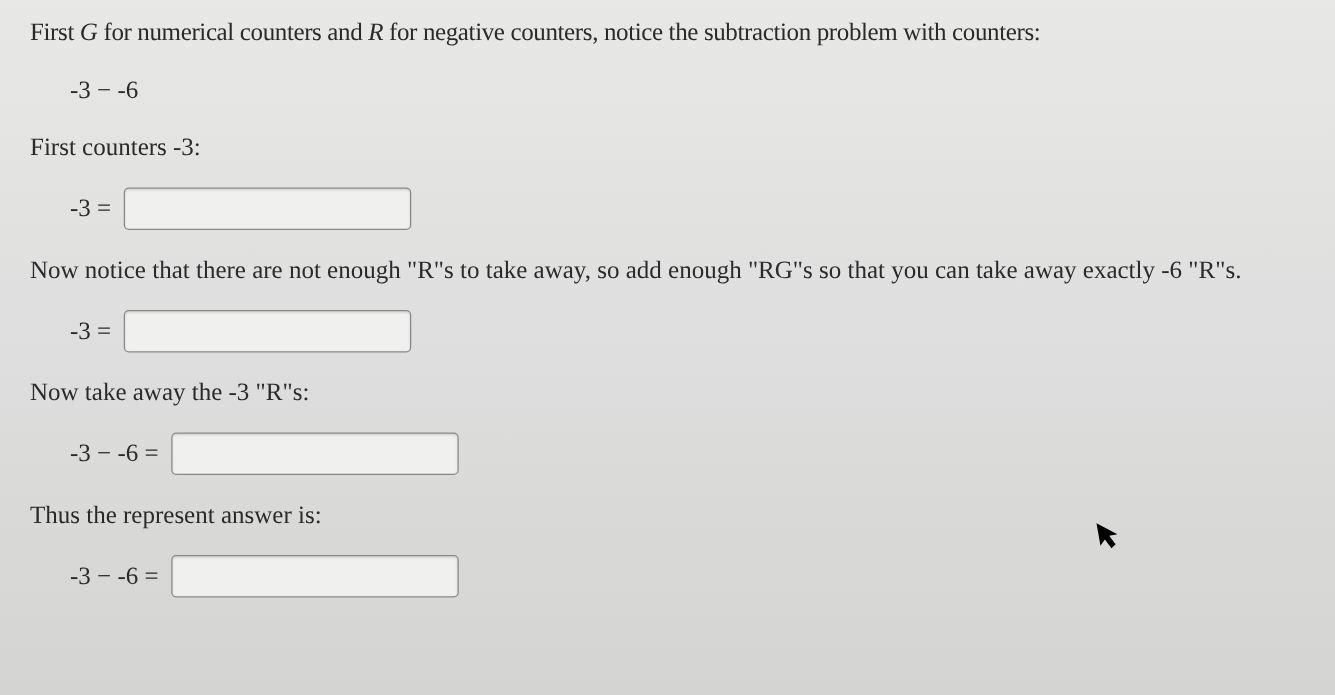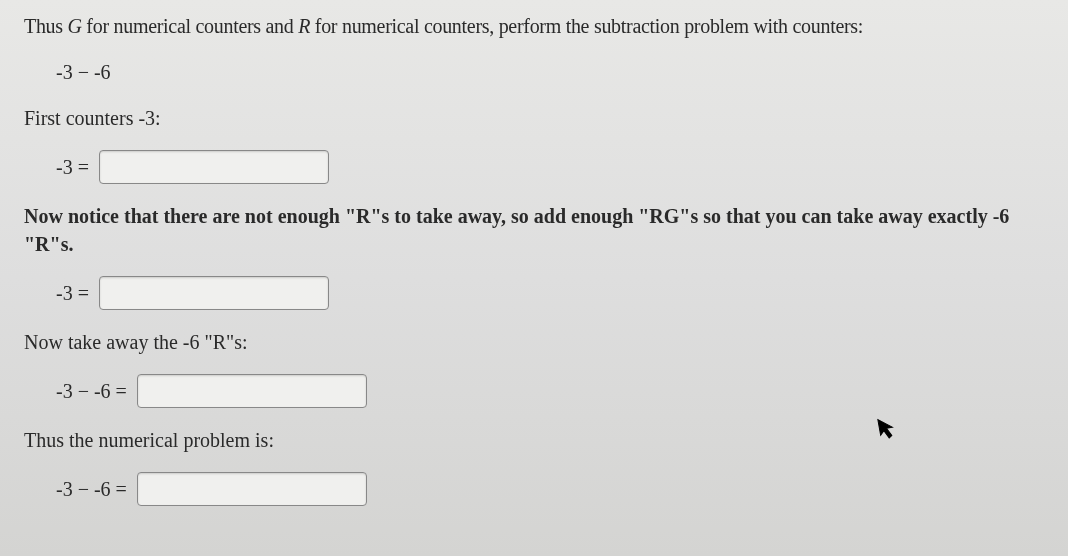--- a/index.html
+++ b/index.html
@@ -55,47 +55,47 @@
       transform: rotate(-10deg);
     }
     .narrow {
       letter-spacing: -0.3px;
     }
   </style>
 </head>
 <body>
 
 <div class="line narrow">
-  <span>Thus </span><span class="math-var">G</span><span> for numerical counters and </span><span class="math-var">R</span><span> for numerical counters, perform the subtraction problem with counters:</span>
+  <span>First </span><span class="math-var">G</span><span> for numerical counters and </span><span class="math-var">R</span><span> for negative counters, notice the subtraction problem with counters:</span>
 </div>
 
 <div class="line indent">-3 − -6</div>
 
 <div class="line">First counters -3:</div>
 
 <div class="line indent eq-row">
   <span>-3 =</span>
   <input type="text" class="input-box" style="">
 </div>
 
-<div class="line" style="max-width: 1000px; font-weight: bold;">Now notice that there are not enough "R"s to take away, so add enough "RG"s so that you can take away exactly -6 "R"s.</div>
+<div class="line" style="max-width: 1000px;">Now notice that there are not enough "R"s to take away, so add enough "RG"s so that you can take away exactly -6 "R"s.</div>
 
 <div class="line indent eq-row">
   <span>-3 =</span>
   <input type="text" class="input-box" style="">
 </div>
 
-<div class="line">Now take away the -6 "R"s:</div>
+<div class="line">Now take away the -3 "R"s:</div>
 
 <div class="line indent eq-row">
   <span>-3 − -6 =</span>
   <input type="text" class="input-box" style="">
 </div>
 
-<div class="line">Thus the numerical problem is:</div>
+<div class="line">Thus the represent answer is:</div>
 
 <div class="line indent eq-row" style="margin-bottom:0;">
   <span>-3 − -6 =</span>
   <input type="text" class="input-box" style="">
 </div>
 
 <div class="cursor-icon">
   <svg width="20" height="24" viewBox="0 0 20 24">
     <path d="M2 2 L2 18 L6 14 L10 22 L13 20 L9 12 L15 12 Z" fill="#000" stroke="#000" stroke-width="1"></path>
   </svg>

